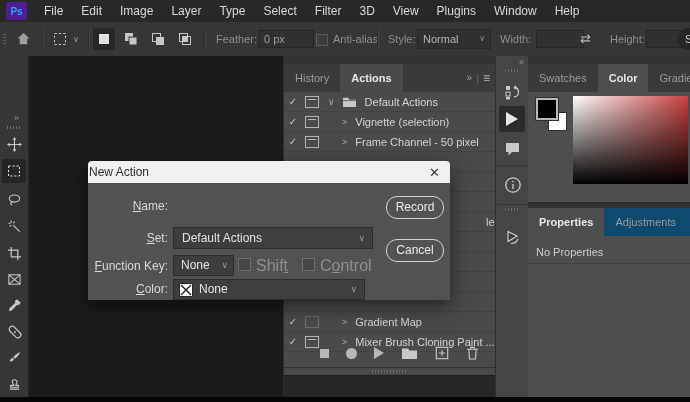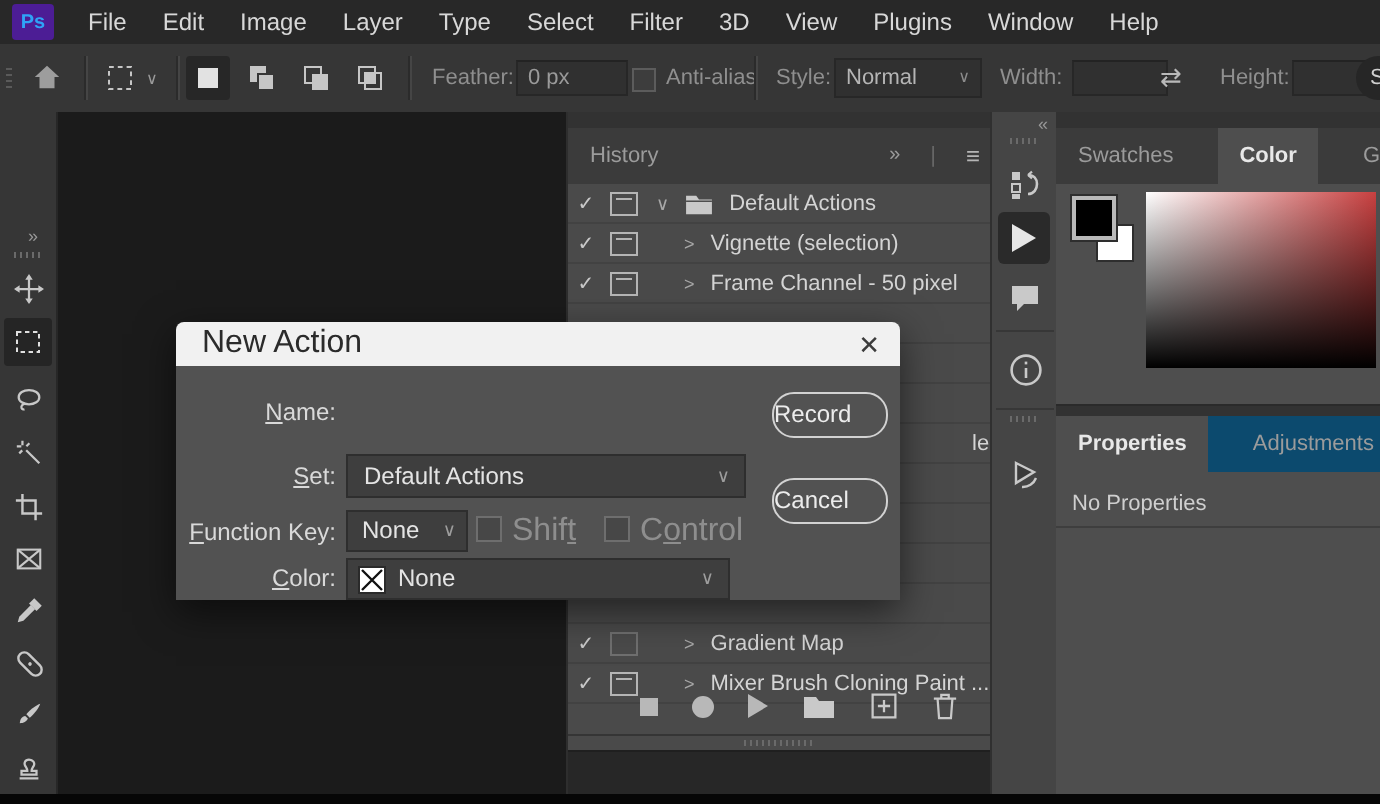--- a/index.html
+++ b/index.html
@@ -22,21 +22,21 @@
   .drop-ch{position:absolute;right:5px;top:0;color:#8b8b8b;font-size:8px;line-height:18px;}
   .modebtn{position:absolute;top:6px;width:22px;height:22px;display:flex;align-items:center;justify-content:center;border-radius:2px;}
   
   #toolbar{left:0;top:56px;width:28px;height:346px;background:#363636;border-right:1px solid #272727;}
   .tool{position:absolute;left:6px;width:17px;height:17px;display:flex;align-items:center;justify-content:center;}
   .tool-sel{left:2px;width:24px;height:24px;background:#252525;border-radius:2px;}
   
   #canvas{left:29px;top:56px;width:254px;height:346px;background:#1b1b1b;}
   
   #actions-panel{left:283px;top:56px;width:212px;height:346px;background:#4a4a4a;border-left:1px solid #2e2e2e;}
-  .ptab-bar{position:absolute;left:0;right:0;height:28px;background:#3b3b3b;display:flex;align-items:flex-end;gap:11px;}
+  .ptab-bar{position:absolute;left:0;right:0;height:28px;background:#3b3b3b;display:flex;align-items:flex-end;}
   .ptab{height:28px;line-height:28px;padding:0 11px;color:#9b9b9b;font-size:11px;}
   .ptab.active{background:#4a4a4a;color:#e8e8e8;font-weight:bold;}
   .arow{height:19px;display:flex;align-items:center;border-bottom:1px solid #424242;background:#4a4a4a;}
   .chk{width:18px;text-align:center;color:#c9c9c9;font-size:10px;flex:none;}
   .dlgbox{width:12px;height:10px;border:1px solid #b5b5b5;position:relative;flex:none;margin-left:3px;}
   .dlgbox::after{content:"";position:absolute;left:2px;right:2px;top:2px;height:1px;background:#b5b5b5;}
   .dlgbox.empty{border-color:#6f6f6f;}
   .dlgbox.empty::after{display:none;}
   .expch{color:#a8a8a8;font-size:9px;flex:none;}
   .alabel{color:#d4d4d4;font-size:11px;margin-left:8px;white-space:nowrap;overflow:hidden;}
@@ -45,21 +45,21 @@
   .strip-ic{position:absolute;left:8px;width:17px;height:17px;}
   
   #rightpanel{left:528px;top:56px;width:162px;height:346px;background:#4e4e4e;}
   
   #dialog{left:88px;top:161px;width:362px;height:139px;box-shadow:0 6px 18px rgba(0,0,0,.55);z-index:50;}
   #dlg-title{position:absolute;left:0;top:0;right:0;height:22px;background:#f1f1f1;border-radius:4px 4px 0 0;display:flex;align-items:center;}
   #dlg-body{position:absolute;left:0;top:22px;right:0;bottom:0;background:#525252;}
   .dlg-label{position:absolute;left:4px;width:76px;text-align:right;color:#d9d9d9;font-size:12px;}
   .dlg-label i{font-style:normal;}
   .dlg-drop{position:absolute;background:#3e3e3e;border:1px solid #2e2e2e;color:#e4e4e4;font-size:12px;}
-  .pillbtn{position:absolute;left:298px;width:56px;height:21px;border:1px solid #d2d2d2;border-radius:11px;color:#ececec;font-size:12px;text-align:left;line-height:21px;background:transparent;}
+  .pillbtn{position:absolute;left:298px;width:56px;height:21px;border:1px solid #d2d2d2;border-radius:11px;color:#ececec;font-size:12px;text-align:center;line-height:21px;background:transparent;}
   .dcb{position:absolute;width:11px;height:11px;border:1px solid #6e6e6e;background:#474747;}
   .dcb-label{position:absolute;color:#8e8e8e;font-size:16px;}
   .caret{display:inline-block;width:1px;height:12px;background:#e9e9e9;vertical-align:-2px;margin-left:1px;}
   #bottomstrip{left:0;top:397px;width:690px;height:5px;background:#060606;}
 </style>
 </head>
 <body>
 
 <div id="app">
 
@@ -214,20 +214,21 @@
     </div>
 
   </div>
 
   <div id="canvas" class="abs"></div>
 
   <div id="actions-panel" class="abs">
     <div class="abs" style="left:0;top:0;right:0;height:8px;background:#323232;"></div>
     <div class="ptab-bar" style="top:8px;">
       <div class="ptab">History</div>
+      <div class="ptab active">Actions</div>
       <span style="margin-left:auto;color:#9b9b9b;font-size:10px;line-height:28px;">»</span>
       <span style="color:#666;font-size:11px;line-height:28px;padding:0 4px;">|</span>
       <span style="color:#b5b5b5;font-size:12px;line-height:28px;margin-right:6px;">≡</span>
     </div>
 
     <div class="abs" style="left:0;top:36px;right:0;">
 
       <div class="arow">
         <span class="chk">✓</span>
         <span class="dlgbox"></span>
@@ -367,21 +368,21 @@
       <div class="ptab active" style="background:#4e4e4e;">Properties</div>
       <div class="ptab">Adjustments</div>
       <div class="ptab" style="padding-right:0;">Librar</div>
     </div>
     <div class="abs" style="left:8px;top:190px;color:#cfcfcf;font-size:11px;">No Properties</div>
     <div class="abs" style="left:0;top:207px;right:0;height:1px;background:#3e3e3e;"></div>
   </div>
 
   <div id="dialog" class="abs">
     <div id="dlg-title">
-      <span style="margin-left:13px;color:#2b2b2b;font-size:16px;text-align:right;">New Action</span>
+      <span style="margin-left:1px;color:#2b2b2b;font-size:12px;text-align:right;">New Action</span>
       <span style="margin-left:auto;margin-right:10px;color:#3c3c3c;font-size:13px;">✕</span>
     </div>
     <div id="dlg-body">
 
       <div class="dlg-label" style="top:16px;">
         <i></i><u>N</u><i>ame:</i>
       </div>
       <div class="pillbtn" style="top:13px;">Record</div>
 
       <div class="dlg-label" style="top:48px;">

